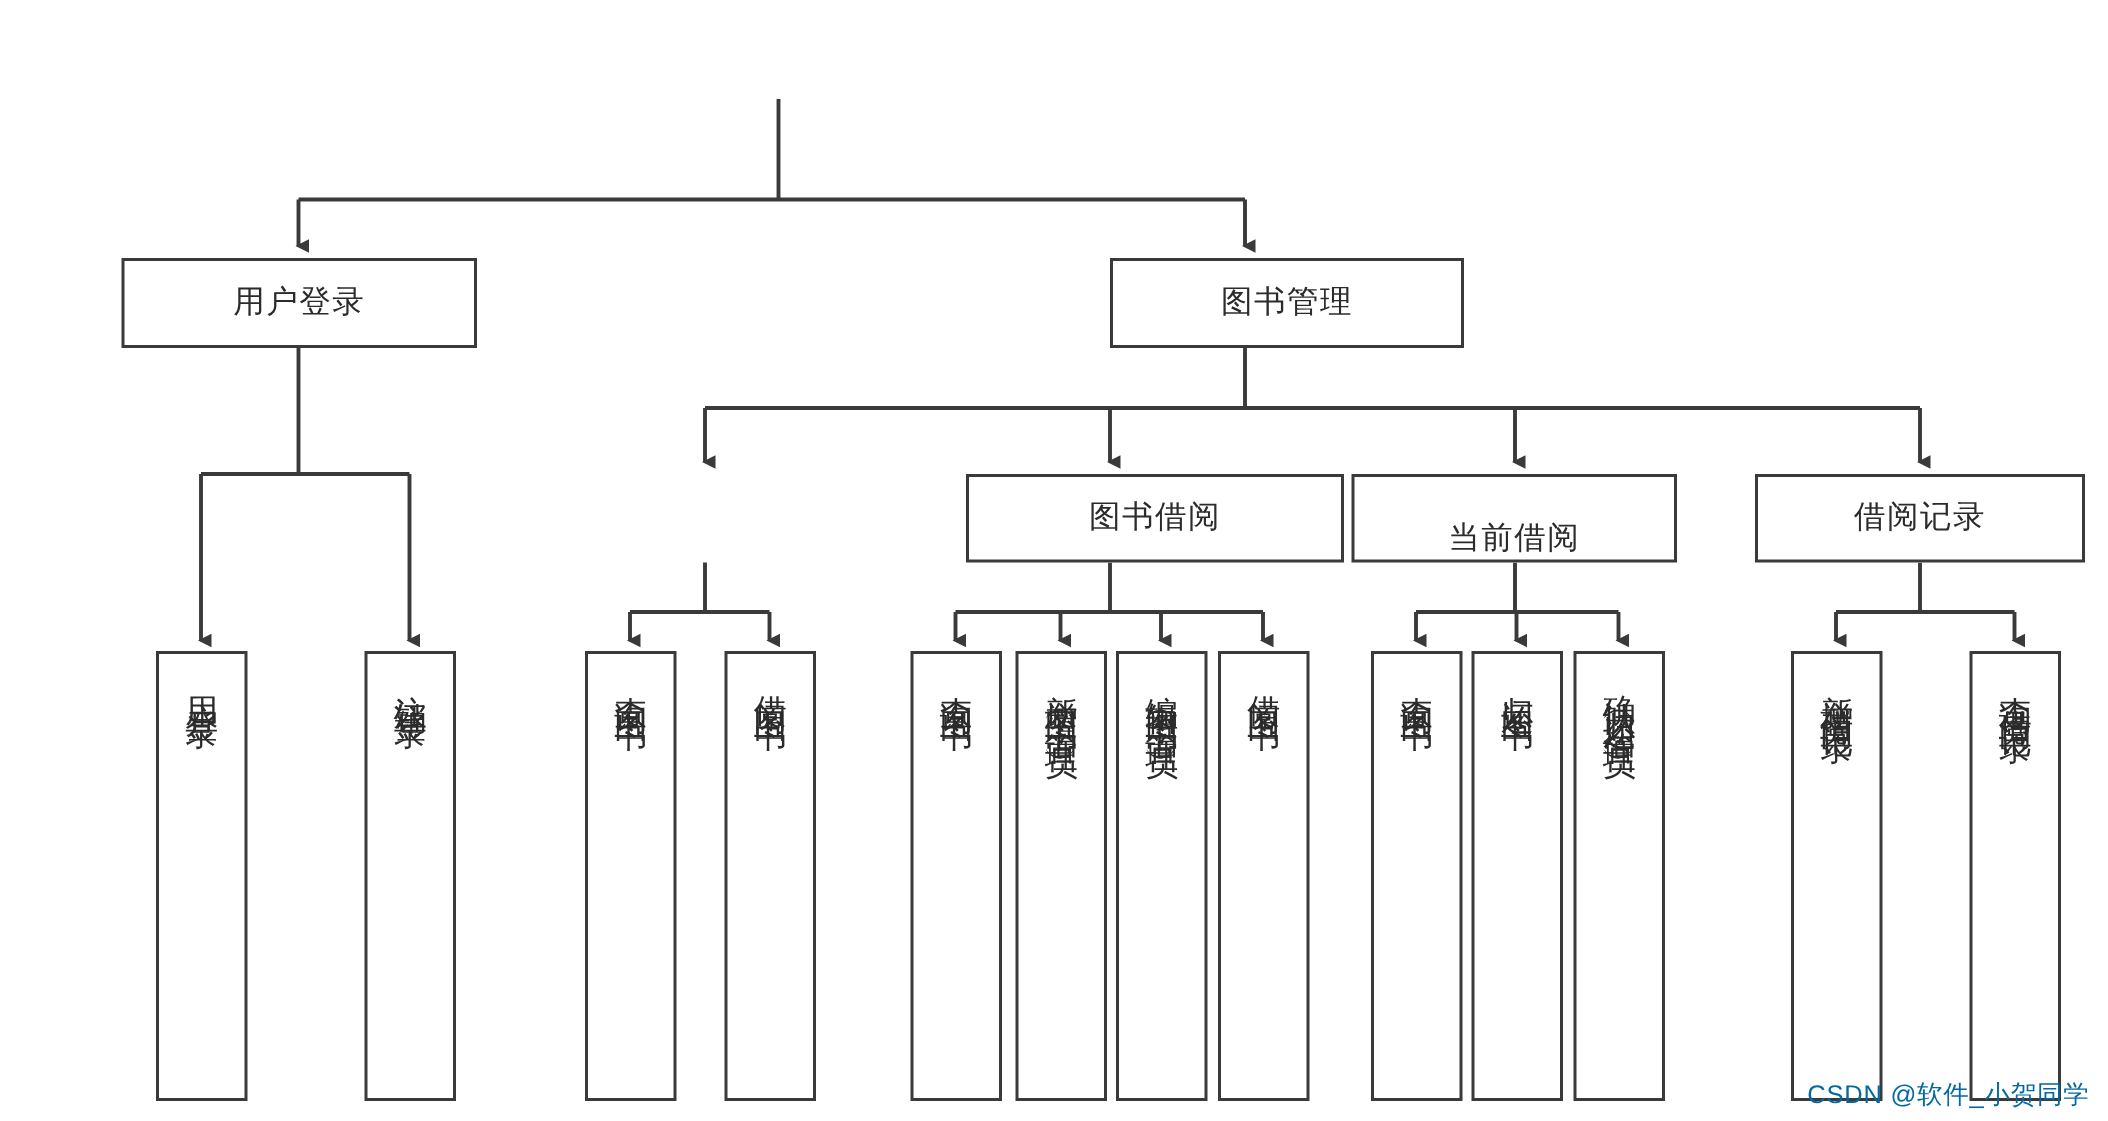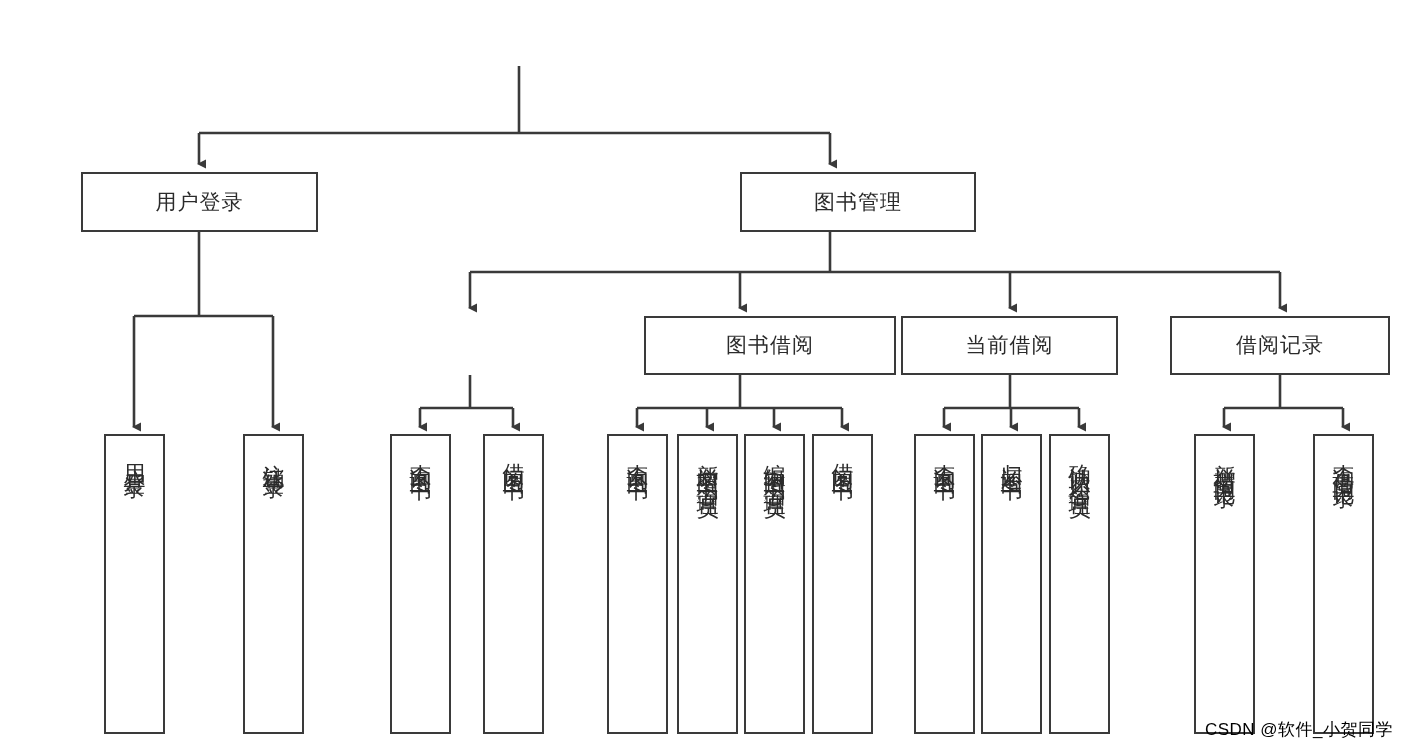--- a/index.html
+++ b/index.html
@@ -59,21 +59,21 @@
     font-size: 22px;
     letter-spacing: 5px;
     line-height: 1.0;
     white-space: nowrap;
   }
   #watermark {
     position: absolute;
     right: 12px;
     bottom: 6px;
     font-size: 17px;
-    color: #000000;
+    color: #0369a1;
     letter-spacing: 0.5px;
     z-index: 3;
     white-space: nowrap;
   }
 </style>
 </head>
 <body>
 
 <div id="canvas">
 
@@ -134,21 +134,21 @@
 
   <div class="node horiz" style="left:740px; top:172px; width:236px; height:60px;">
     <span class="label">图书管理</span>
   </div>
 
 
   <div class="node horiz" style="left:644px; top:316px; width:252px; height:59px;">
     <span class="label">图书借阅</span>
   </div>
 
-  <div class="node horiz" style="left:901px; top:316px; width:217px; height:59px;">
+  <div class="node horiz" style="left:901px; top:316px; width:217px; height:59px;align-items:flex-end;">
     <span class="label">当前借阅</span>
   </div>
 
   <div class="node horiz" style="left:1170px; top:316px; width:220px; height:59px;">
     <span class="label">借阅记录</span>
   </div>
 
   <div class="node vert" style="left:104px; top:434px; width:61px; height:300px;">
     <span class="label">用户登录</span>
   </div>

